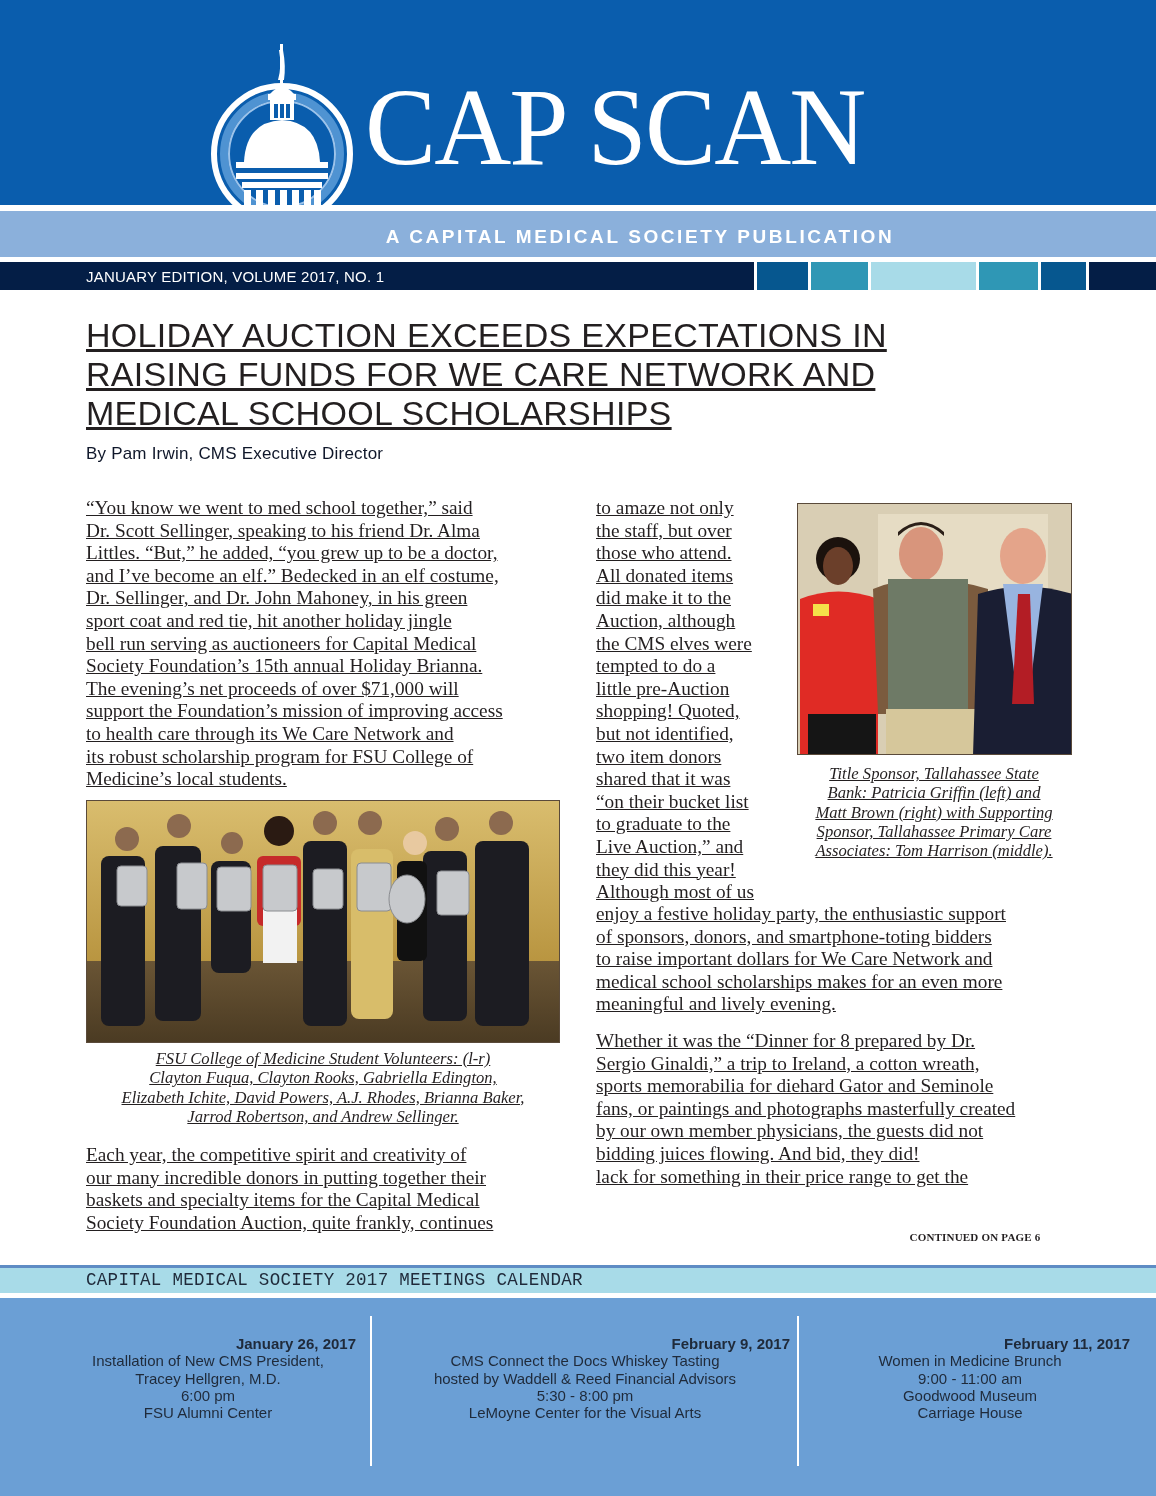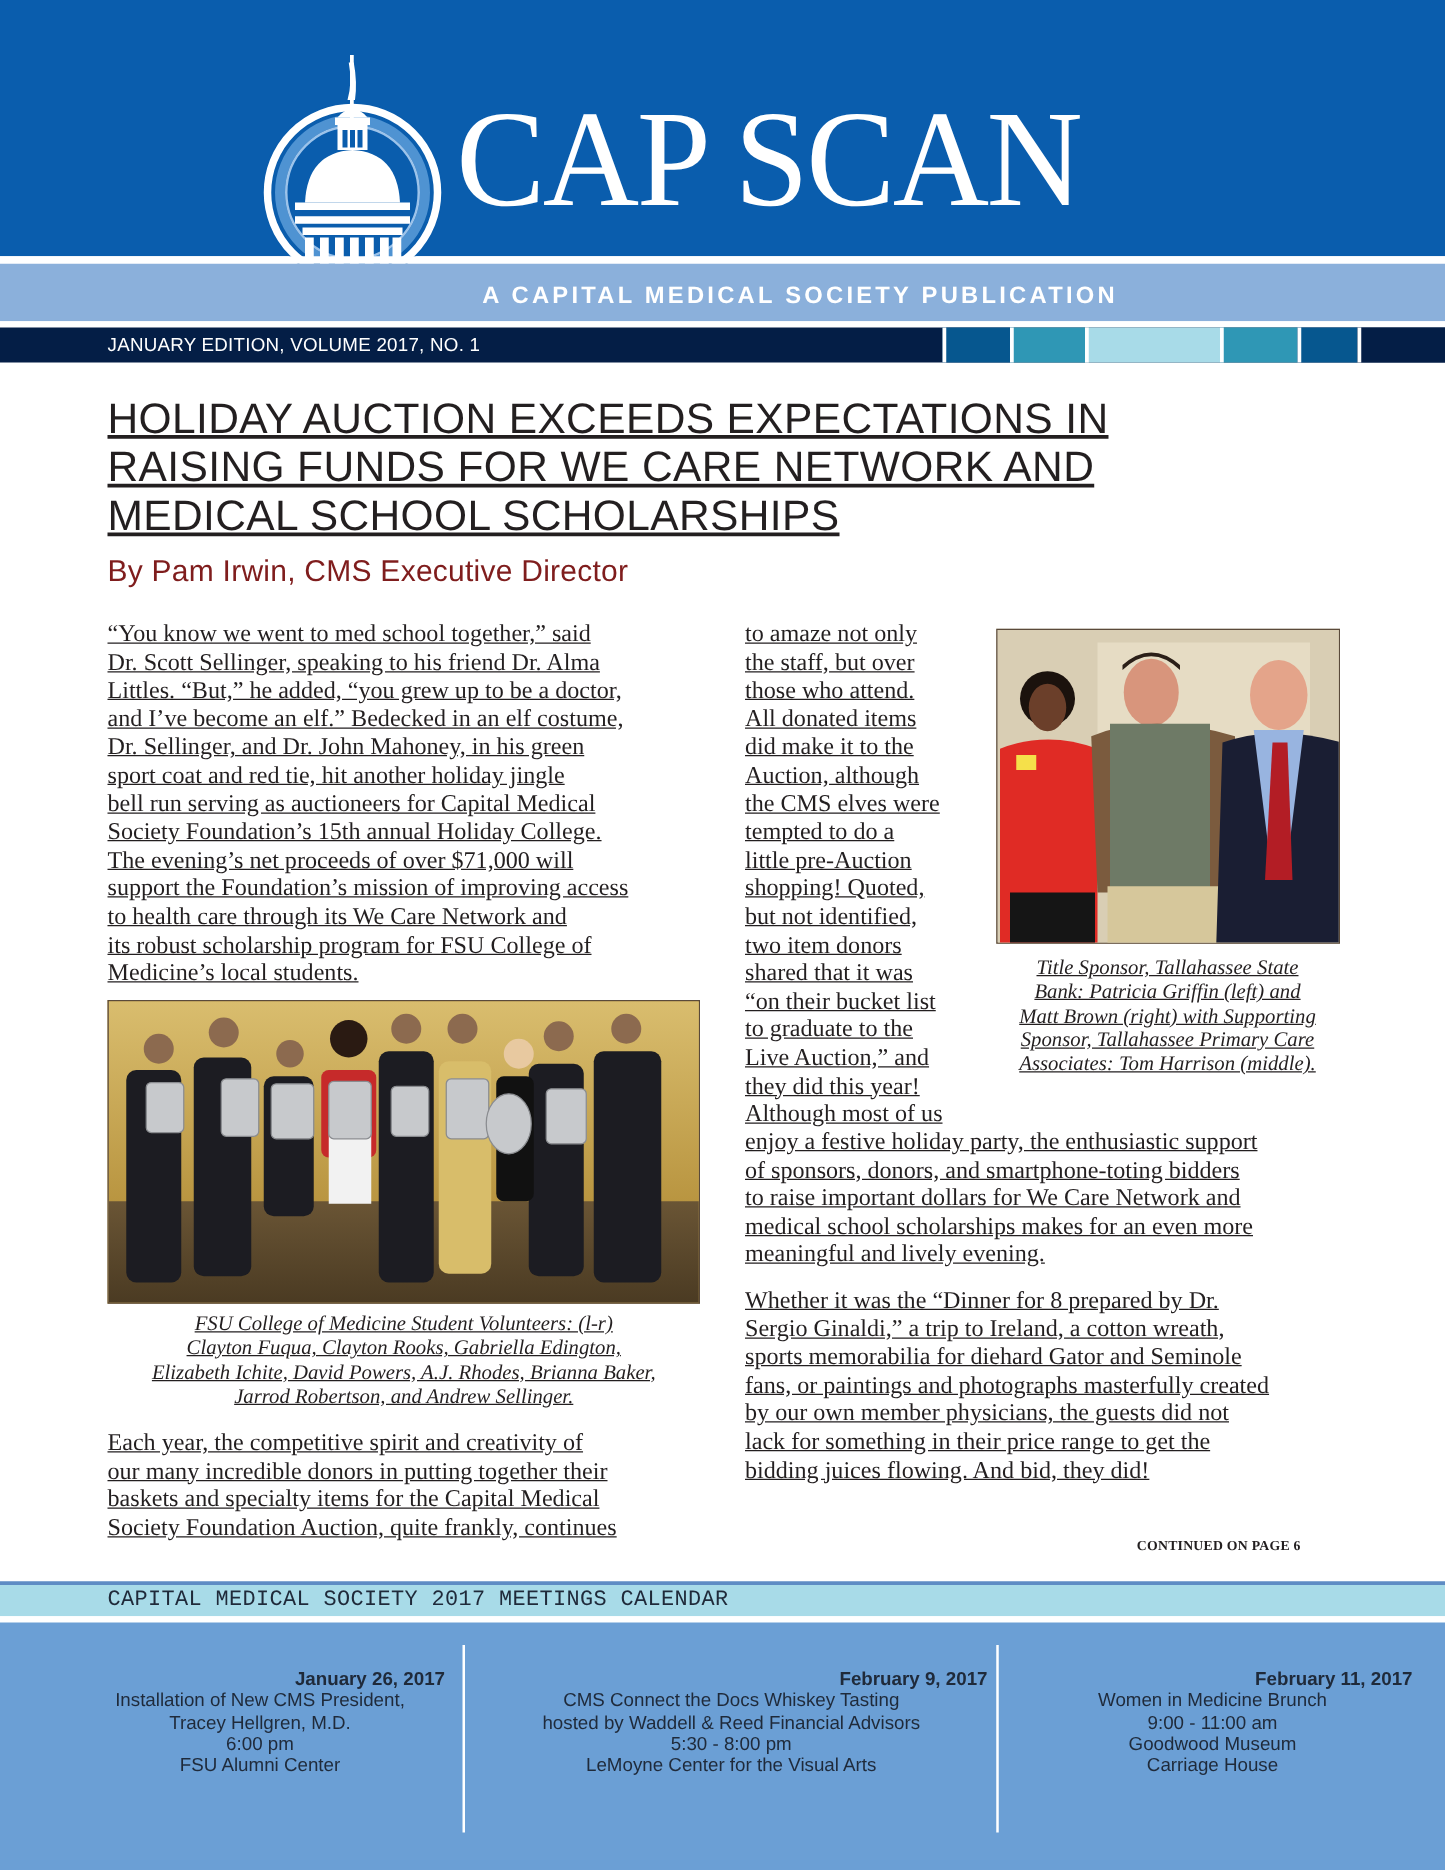--- a/index.html
+++ b/index.html
@@ -20,22 +20,22 @@
     .swatch { position: absolute; top: 262px; height: 28px; border-left: 3px solid #ffffff; }
 
     .title { position: absolute; left: 365px; top: 72px; font-family: "Liberation Serif", serif; font-size: 110px;
       line-height: 110px; color: #ffffff; letter-spacing: -2px; white-space: nowrap; transform: scaleX(0.97); transform-origin: left top; }
 
     .logo { position: absolute; left: 196px; top: 36px; width: 172px; height: 190px; }
 
     
     .headline { position: absolute; left: 86px; top: 316px; width: 960px; font-family: "Liberation Sans", sans-serif;
       font-size: 34px; line-height: 39px; color: #231f20; letter-spacing: 0.3px; }
-    .byline { position: absolute; left: 86px; top: 444px; font-family: "Liberation Sans", sans-serif; font-size: 24px;
-      color: #7f1d1d; letter-spacing: 0.2px; }
+    .byline { position: absolute; left: 86px; top: 444px; font-family: "Liberation Sans", sans-serif; font-size: 17px;
+      color: #0f172a; letter-spacing: 0.2px; }
 
     
     .body-text { font-family: "Liberation Serif", serif; font-size: 19.3px; line-height: 22.6px; color: #231f20; }
     .col1-p1 { position: absolute; left: 86px; top: 497px; width: 480px; }
     .col1-p2 { position: absolute; left: 86px; top: 1144px; width: 480px; }
     .col2-narrow { position: absolute; left: 596px; top: 497px; width: 190px; }
     .col2-wide { position: absolute; left: 596px; top: 903px; width: 480px; }
     .col2-p3 { position: absolute; left: 596px; top: 1030px; width: 480px; }
     .line { display: block; white-space: nowrap; text-decoration: underline; }
 
@@ -126,21 +126,21 @@
 <div class="byline">By Pam Irwin, CMS Executive Director</div>
 
 <div class="body-text col1-p1">
   <span class="line">“You know we went to med school together,” said</span>
   <span class="line">Dr. Scott Sellinger, speaking to his friend Dr. Alma</span>
   <span class="line">Littles. “But,” he added, “you grew up to be a doctor,</span>
   <span class="line">and I’ve become an elf.” Bedecked in an elf costume,</span>
   <span class="line">Dr. Sellinger, and Dr. John Mahoney, in his green</span>
   <span class="line">sport coat and red tie, hit another holiday jingle</span>
   <span class="line">bell run serving as auctioneers for Capital Medical</span>
-  <span class="line">Society Foundation’s 15th annual Holiday College.</span>
+  <span class="line">Society Foundation’s 15th annual Holiday Brianna.</span>
   <span class="line">The evening’s net proceeds of over $71,000 will</span>
   <span class="line">support the Foundation’s mission of improving access</span>
   <span class="line">to health care through its We Care Network and</span>
   <span class="line">its robust scholarship program for FSU College of</span>
   <span class="line">Medicine’s local students.</span>
 </div>
 
 <div class="photo photo-1" title="Student volunteers holding silver THANK YOU balloon letters">
   <svg width="474" height="243" viewBox="0 0 474 243">
     <defs>
@@ -265,22 +265,22 @@
   <span class="line">medical school scholarships makes for an even more</span>
   <span class="line">meaningful and lively evening.</span>
 </div>
 
 <div class="body-text col2-p3">
   <span class="line">Whether it was the “Dinner for 8 prepared by Dr.</span>
   <span class="line">Sergio Ginaldi,” a trip to Ireland, a cotton wreath,</span>
   <span class="line">sports memorabilia for diehard Gator and Seminole</span>
   <span class="line">fans, or paintings and photographs masterfully created</span>
   <span class="line">by our own member physicians, the guests did not</span>
+  <span class="line">bidding juices flowing. And bid, they did!</span>
   <span class="line">lack for something in their price range to get the</span>
-  <span class="line">bidding juices flowing. And bid, they did!</span>
 </div>
 
 <div class="continued">CONTINUED ON PAGE 6</div>
 
 <div class="cal-topline"></div>
 <div class="cal-title-bar"></div>
 <div class="cal-title">CAPITAL MEDICAL SOCIETY 2017 MEETINGS CALENDAR</div>
 <div class="cal-gap"></div>
 <div class="cal-body"></div>
 <div class="cal-divider" style="left:370px;"></div>

